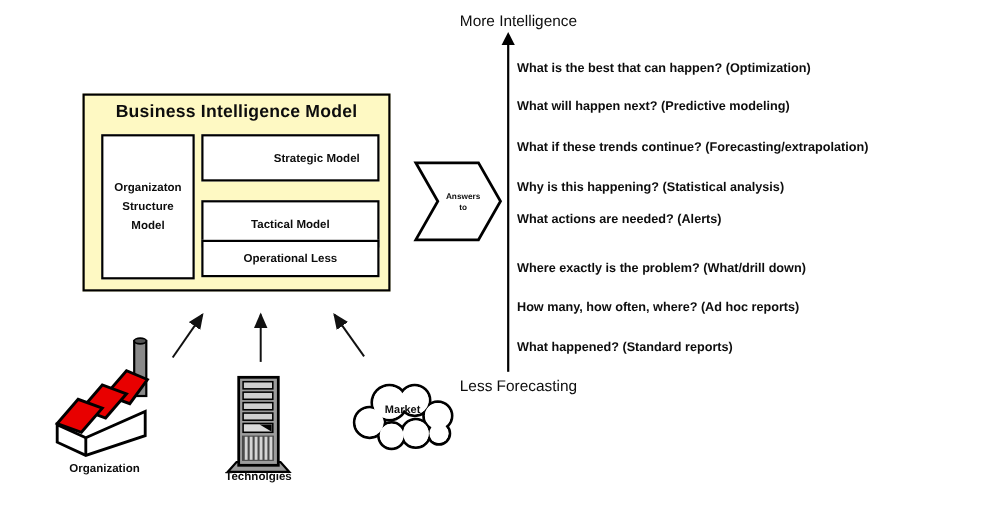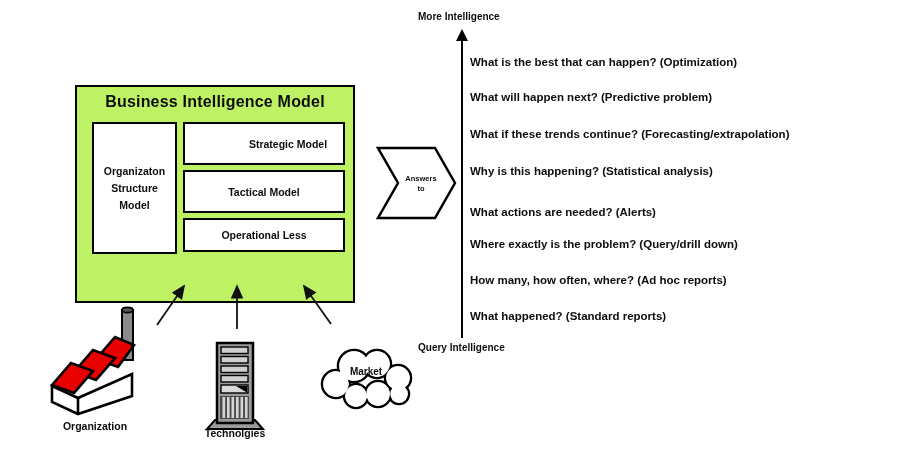--- a/index.html
+++ b/index.html
@@ -2,44 +2,44 @@
 <html><head>
 <meta charset="utf-8">
 <style>
   html,body{margin:0;padding:0;background:#fff;}
   #canvas{
     position:relative;width:900px;height:467px;background:#ffffff;overflow:hidden;
     font-family:"Liberation Sans", sans-serif;color:#0d0d0d;
   }
   
   #bim-box{
-    position:absolute;left:75px;top:85px;width:280px;height:218px;
-    border:2px solid #000;box-sizing:border-box;background:#bef264;
+    position:absolute;left:75px;top:85px;width:280px;height:180px;
+    border:2px solid #000;box-sizing:border-box;background:#fef9c3;
   }
   #bim-title{
     position:absolute;left:0;top:6px;width:100%;text-align:center;
     font-size:16px;font-weight:bold;letter-spacing:.2px;
   }
   .inner-box{
     position:absolute;border:2px solid #000;box-sizing:border-box;background:#fff;
     display:flex;align-items:center;justify-content:center;text-align:center;
     font-size:10.5px;font-weight:bold;
   }
   #org-box{left:15px;top:35px;width:85px;height:132px;line-height:17px;flex-direction:column;}
   #strategic-box{left:106px;top:35px;width:162px;height:43px;padding-left:48px;}
-  #tactical-box{left:106px;top:83px;width:162px;height:43px;}
+  #tactical-box{left:106px;top:95px;width:162px;height:43px;}
   #operational-box{left:106px;top:131px;width:162px;height:34px;}
   
   #chevron-svg{position:absolute;left:373px;top:143px;}
   #chevron-svg text{font-family:"Liberation Sans",sans-serif;font-size:7.5px;font-weight:bold;fill:#0d0d0d;}
   
   #axis-line{position:absolute;left:461px;top:40px;width:2px;height:298px;background:#000;}
   #axis-head{position:absolute;left:456px;top:29px;width:0;height:0;
     border-left:6px solid transparent;border-right:6px solid transparent;border-bottom:12px solid #000;}
-  .axis-label{position:absolute;font-size:10px;font-weight:bold;white-space:nowrap;}
+  .axis-label{position:absolute;font-size:14px;font-weight:normal;white-space:nowrap;}
   #more-label{left:418px;top:11px;}
   #less-label{left:418px;top:342px;}
   
   .q{position:absolute;left:470px;font-size:11.5px;font-weight:bold;white-space:nowrap;}
   
   .icon-label{position:absolute;text-align:center;font-size:10.5px;font-weight:bold;}
   #org-label{left:40px;top:420px;width:110px;}
   #tech-label{left:193px;top:427px;width:84px;}
   #cloud-svg text{font-family:"Liberation Sans",sans-serif;font-size:10px;font-weight:bold;fill:#0d0d0d;}
   svg{position:absolute;overflow:visible;}
@@ -63,28 +63,28 @@
 
   <svg id="chevron-svg" width="88" height="82" viewBox="0 0 88 82">
     <polygon points="5,5 62,5 82,40 62,75 5,75 25,40" fill="#ffffff" stroke="#000000" stroke-width="2.5"></polygon>
     <text x="48" y="38" text-anchor="middle">Answers</text>
     <text x="48" y="48" text-anchor="middle">to</text>
   </svg>
 
   <div id="axis-line"></div>
   <div id="axis-head"></div>
   <div id="more-label" class="axis-label">More Intelligence</div>
-  <div id="less-label" class="axis-label">Query Intelligence</div>
+  <div id="less-label" class="axis-label">Less Forecasting</div>
 
   <div class="q" style="top:56px">What is the best that can happen? (Optimization)</div>
-  <div class="q" style="top:91px">What will happen next? (Predictive problem)</div>
+  <div class="q" style="top:91px">What will happen next? (Predictive modeling)</div>
   <div class="q" style="top:128px">What if these trends continue? (Forecasting/extrapolation)</div>
   <div class="q" style="top:165px">Why is this happening? (Statistical analysis)</div>
-  <div class="q" style="top:206px">What actions are needed? (Alerts)</div>
-  <div class="q" style="top:238px">Where exactly is the problem? (Query/drill down)</div>
+  <div class="q" style="top:194px">What actions are needed? (Alerts)</div>
+  <div class="q" style="top:238px">Where exactly is the problem? (What/drill down)</div>
   <div class="q" style="top:274px">How many, how often, where? (Ad hoc reports)</div>
   <div class="q" style="top:310px">What happened? (Standard reports)</div>
 
   <svg style="left:140px;top:275px" width="215" height="62" viewBox="0 0 215 62">
     <defs>
       <marker id="ah" markerWidth="9" markerHeight="8" refX="7" refY="3.5" orient="auto">
         <path d="M0,0 L8,3.5 L0,7 z" fill="#111"></path>
       </marker>
     </defs>
     <line x1="17" y1="50" x2="44" y2="11" stroke="#111" stroke-width="1.8" marker-end="url(#ah)"></line>

